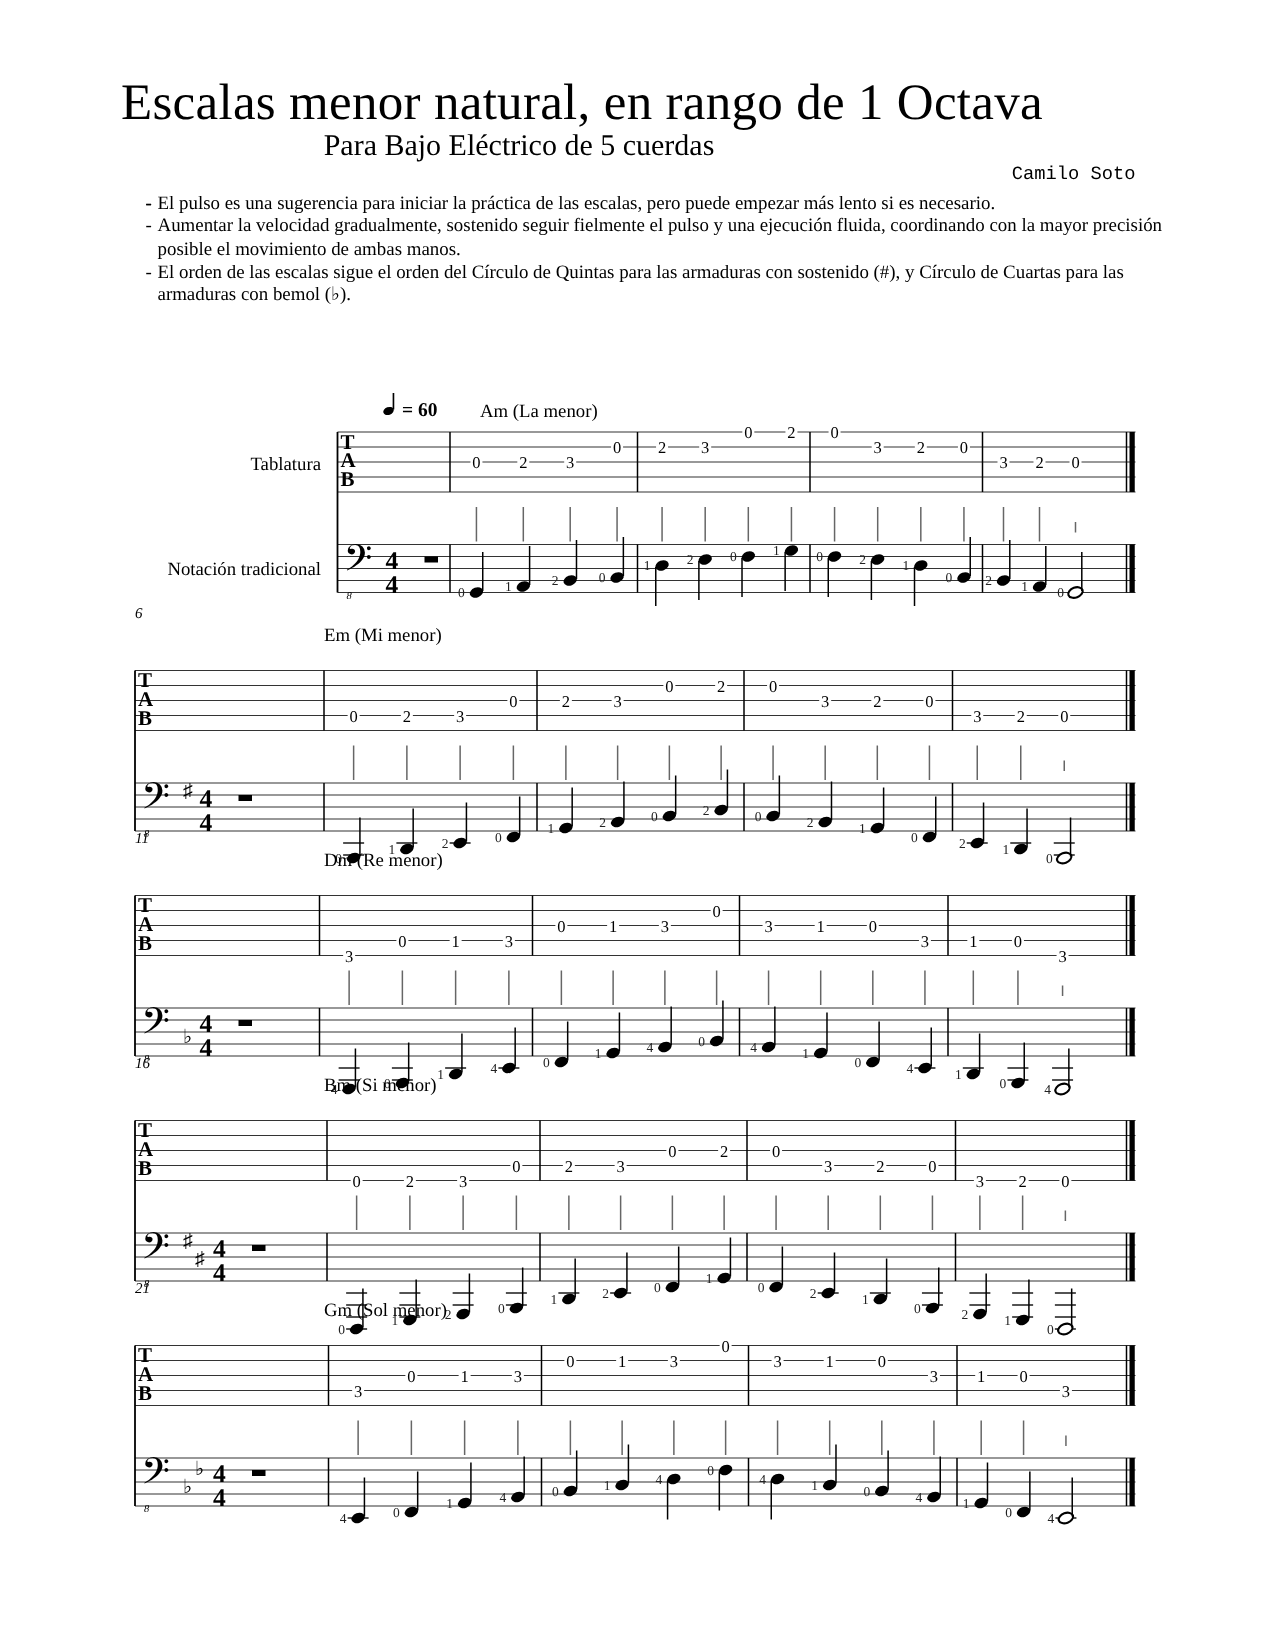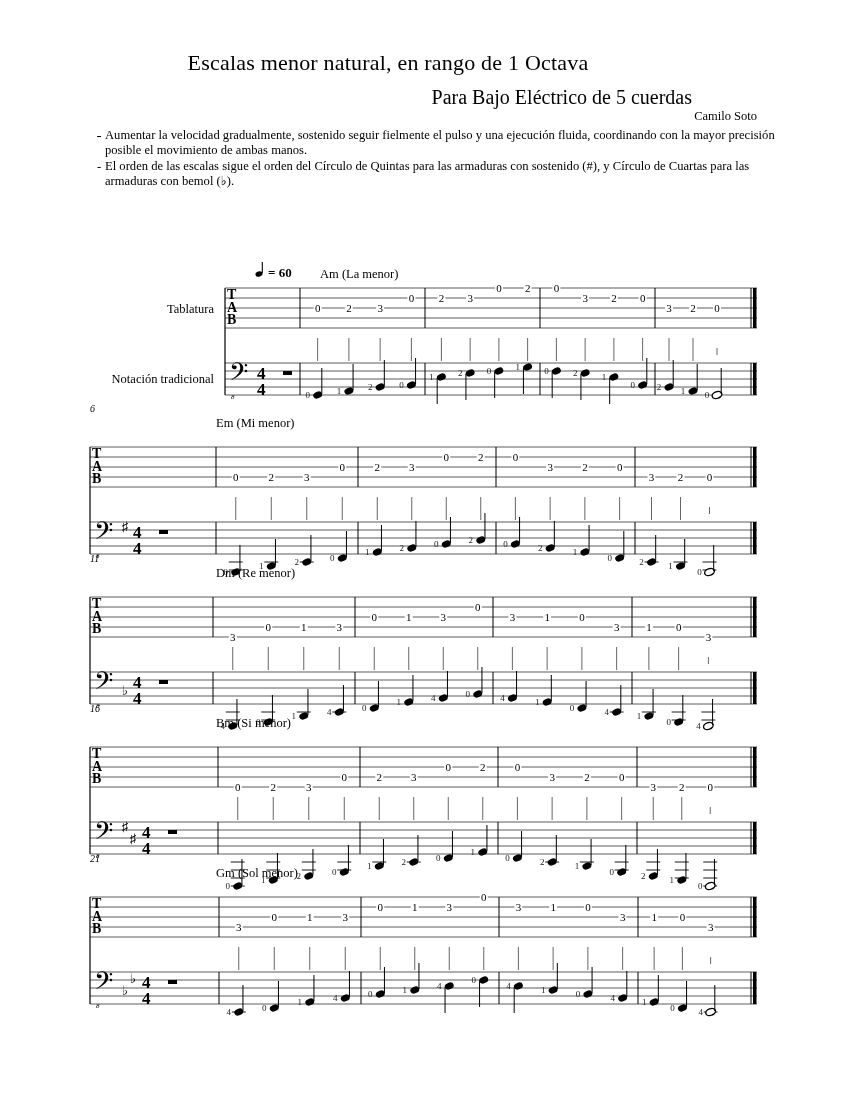--- a/index.html
+++ b/index.html
@@ -1,40 +1,40 @@
 <!DOCTYPE html>
 <html><head>
 <meta charset="utf-8">
 <style>
   html, body { margin: 0; padding: 0; background: #ffffff; }
   body { width: 850px; height: 1100px; position: relative; overflow: hidden;
          font-family: "DejaVu Serif", "Liberation Serif", serif; color: #000; }
   .title { position: absolute; top: 50px; left: 0; width: 776px; text-align: center;
-           font-family: "Liberation Serif", serif; font-size: 22px; letter-spacing: 0.2px; }
-  .subtitle { position: absolute; top: 86px; left: 0; width: 692px; text-align: right;
+           font-family: "Liberation Serif", serif; font-size: 34px; letter-spacing: 0.2px; }
+  .subtitle { position: absolute; top: 86px; left: 0; width: 692px; text-align: center;
               font-family: "Liberation Serif", serif; font-size: 20px; }
   .composer { position: absolute; top: 109px; right: 93px;
-              font-family: Liberation Serif, serif; font-size: 12.5px; }
+              font-family: Liberation Mono, monospace; font-size: 12.5px; }
   .notes { position: absolute; top: 128px; left: 97px; width: 680px;
            font-family: "Liberation Serif", serif; font-size: 12.6px; line-height: 15.3px; }
   .note-item { position: relative; padding-left: 8px; }
   .note-item .dash { position: absolute; left: 0; top: 0; }
   svg.score { position: absolute; left: 0; top: 0; }
   svg text { font-family: "Liberation Serif", serif; }
 </style>
 </head>
 <body>
 
 <div class="title">Escalas menor natural, en rango de 1 Octava</div>
 <div class="subtitle">Para Bajo Eléctrico de 5 cuerdas</div>
 <div class="composer">Camilo Soto</div>
 
 <div class="notes">
   <div class="note-item"><span class="dash">-</span></div>
-  <div class="note-item"><span class="dash">-</span></div>
+  <div class="note-item"><span class="dash">-</span><span>El pulso es una sugerencia para iniciar la práctica de las escalas, pero puede empezar más lento si es necesario.</span></div>
   <div class="note-item"><span class="dash">-</span><span>Aumentar la velocidad gradualmente, sostenido seguir fielmente el pulso y una ejecución fluida, coordinando con la mayor precisión posible el movimiento de ambas manos.</span></div>
   <div class="note-item"><span class="dash">-</span><span>El orden de las escalas sigue el orden del Círculo de Quintas para las armaduras con sostenido (#), y Círculo de Cuartas para las armaduras con bemol (♭).</span></div>
 </div>
 
 <svg class="score" id="score" width="850" height="1100" viewBox="0 0 850 1100" xmlns="http://www.w3.org/2000/svg">
     <g>
       <text x="320" y="278" font-size="12.5">Am (La menor)</text>
       <g>
         <ellipse cx="259" cy="274" rx="3.6" ry="2.6" transform="rotate(-20 259 274)" fill="#000"></ellipse>
         <line x1="262.3" y1="273" x2="262.3" y2="262" stroke="#000" stroke-width="1.1"></line>

